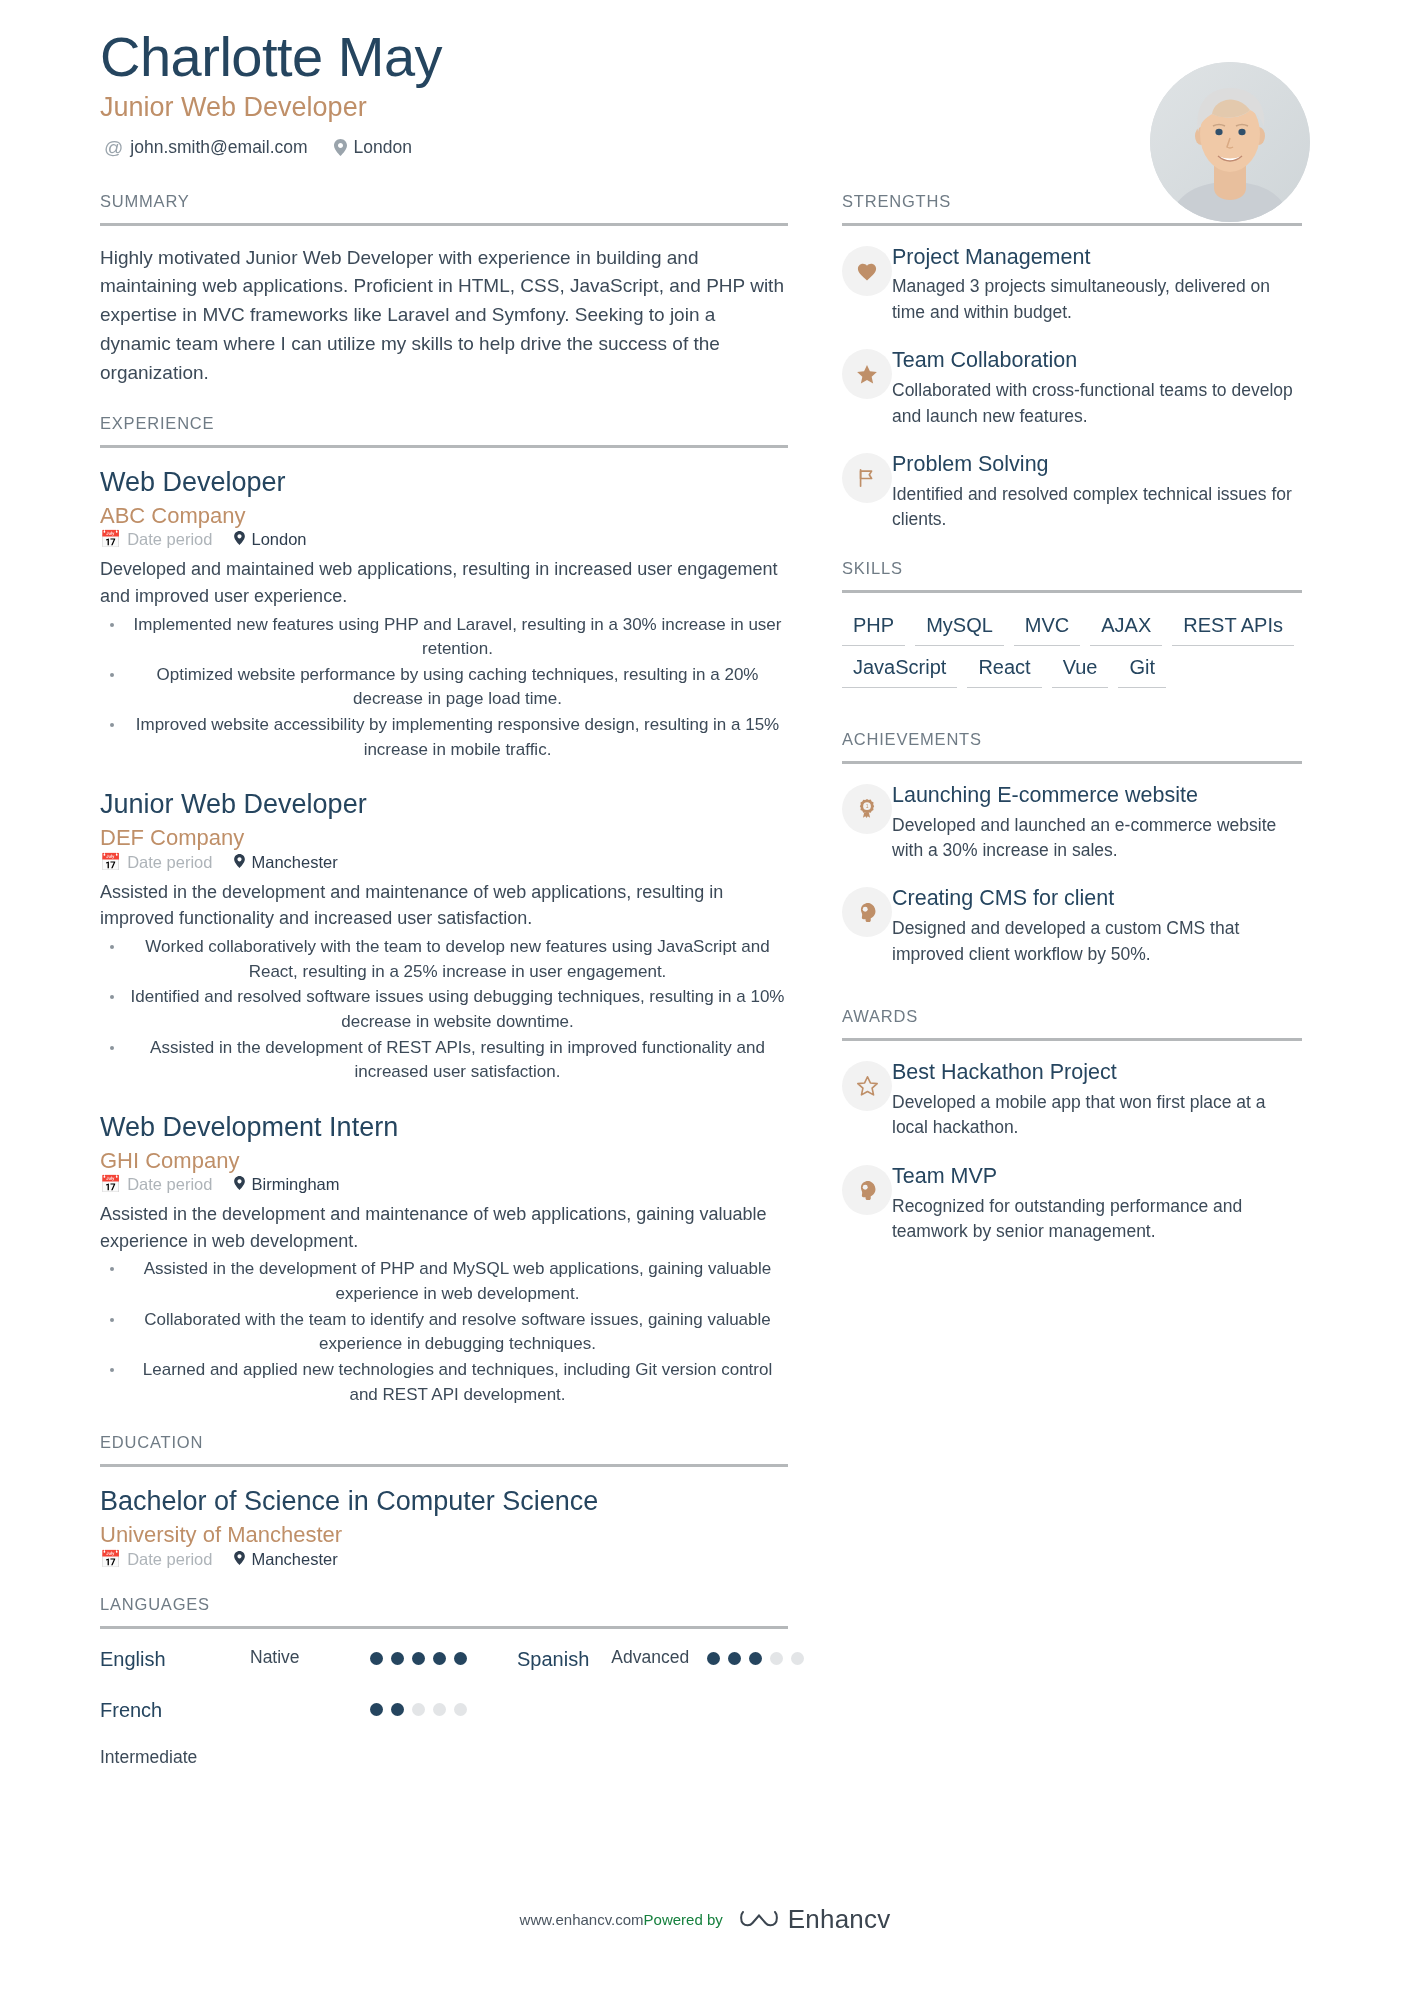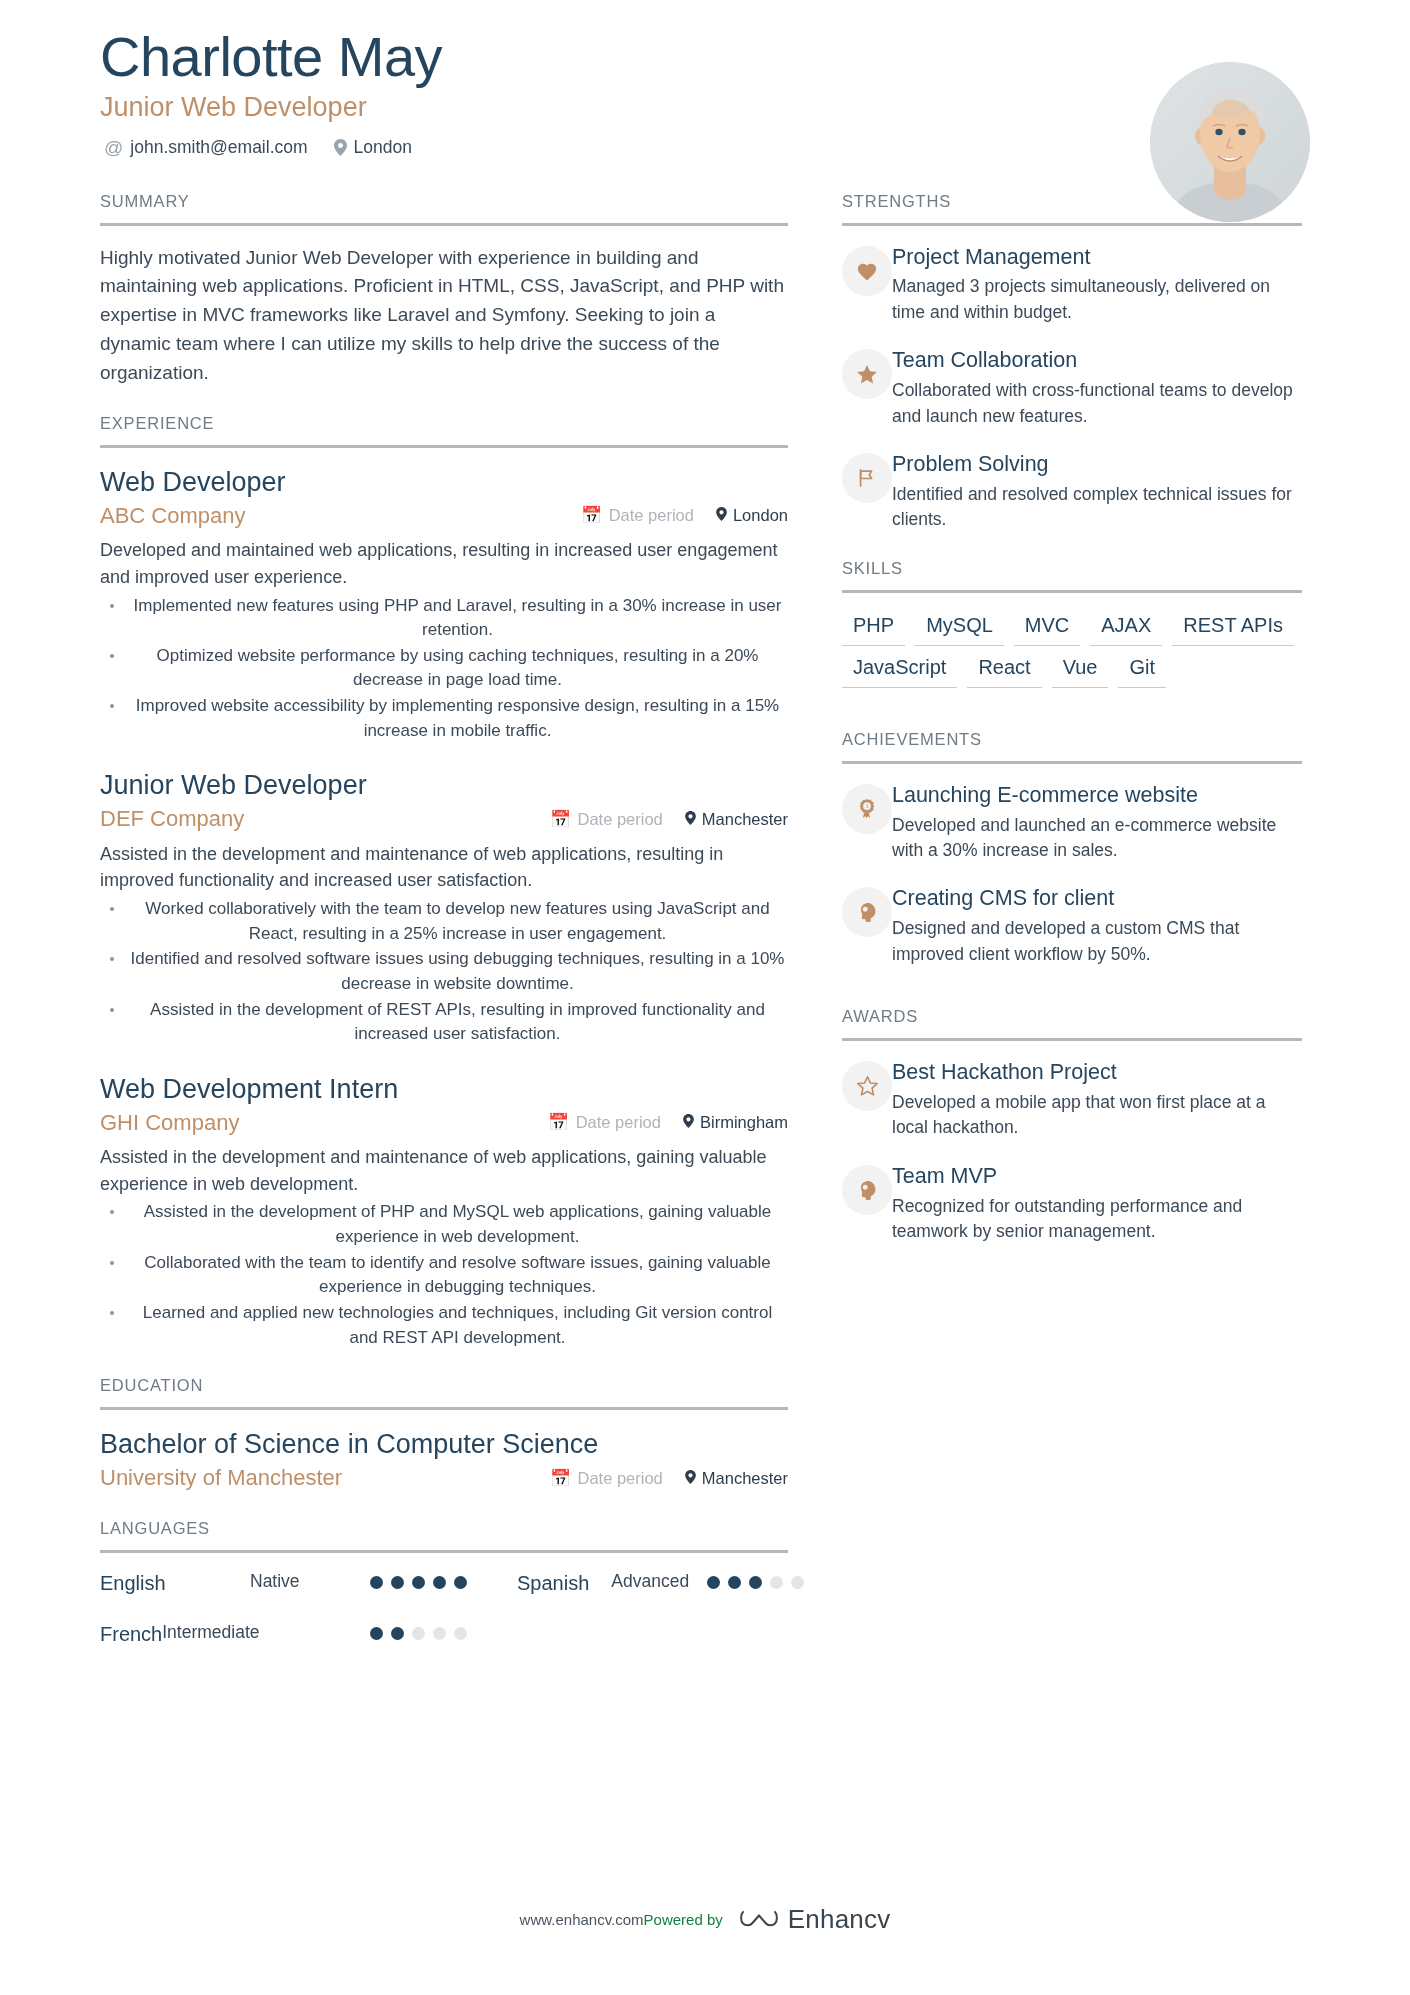--- a/index.html
+++ b/index.html
@@ -49,21 +49,21 @@
 
   
   .summary-text { font-size:19px; line-height:1.52; color:#3c4a58; }
 
   
   .entry { margin-bottom:26px; }
   .entry-title {
     font-size:27px; font-weight:400; color:#25455f;
     line-height:1.25; margin-bottom:2px;
   }
-  .entry-meta-row { display:flex; align-items:center; justify-content:space-between; margin-bottom:7px; }
+  .entry-meta-row { display:flex; align-items:flex-start; justify-content:space-between; margin-bottom:7px;flex-direction:column; }
   .entry-org { font-size:22px; color:#bf8f68; line-height:1.3; }
   .entry-meta { display:flex; align-items:center; gap:22px; white-space:nowrap; }
   .meta-item { display:flex; align-items:center; gap:6px; font-size:16.5px; }
   .meta-date { color:#aeb4b9; }
   .meta-loc { color:#2e3d4e; }
   .cal-ico { color:#2e3d4e; font-size:17px; line-height:1; }
   .entry-desc { font-size:18px; line-height:1.48; color:#3c4a58; margin-bottom:3px; }
   .bullets { list-style:none; margin:0; padding:0; }
   .bullets li {
     position:relative; padding-left:27px; font-size:17px;
@@ -78,21 +78,21 @@
   .lang-rows { margin-top:4px; }
   .lang-row { display:flex; align-items:flex-start; margin-bottom:26px; }
   .lang-cell { display:flex; align-items:flex-start; }
   .lang-cell.w1 { width:150px; flex:0 0 150px; }
   .lang-name { font-size:20px; color:#25455f; line-height:1.25; }
   .lang-level { font-size:17.5px; color:#3c4a58; line-height:1.25; }
   .lang-lvl-col { width:120px; flex:0 0 120px; }
   .dots { display:flex; align-items:center; gap:8px; padding-top:5px; }
   .dot { width:13px; height:13px; border-radius:50%; background:#e3e5e7; }
   .dot.on { background:#25455f; }
-  .lang-stack { display:flex; flex-direction:row; }
+  .lang-stack { display:flex; flex-direction:column;gap:24px; }
 
   
   .item { display:flex; margin-bottom:22px; align-items:flex-start; }
   .item-ico {
     width:50px; height:50px; flex:0 0 50px; border-radius:50%;
     background:#f2f2f2; display:flex; align-items:center; justify-content:center;
     margin-top:2px;
   }
   .item-body { flex:1; min-width:0; }
   .item-title { font-size:21.5px; color:#25455f; line-height:1.3; margin-bottom:3px; }

